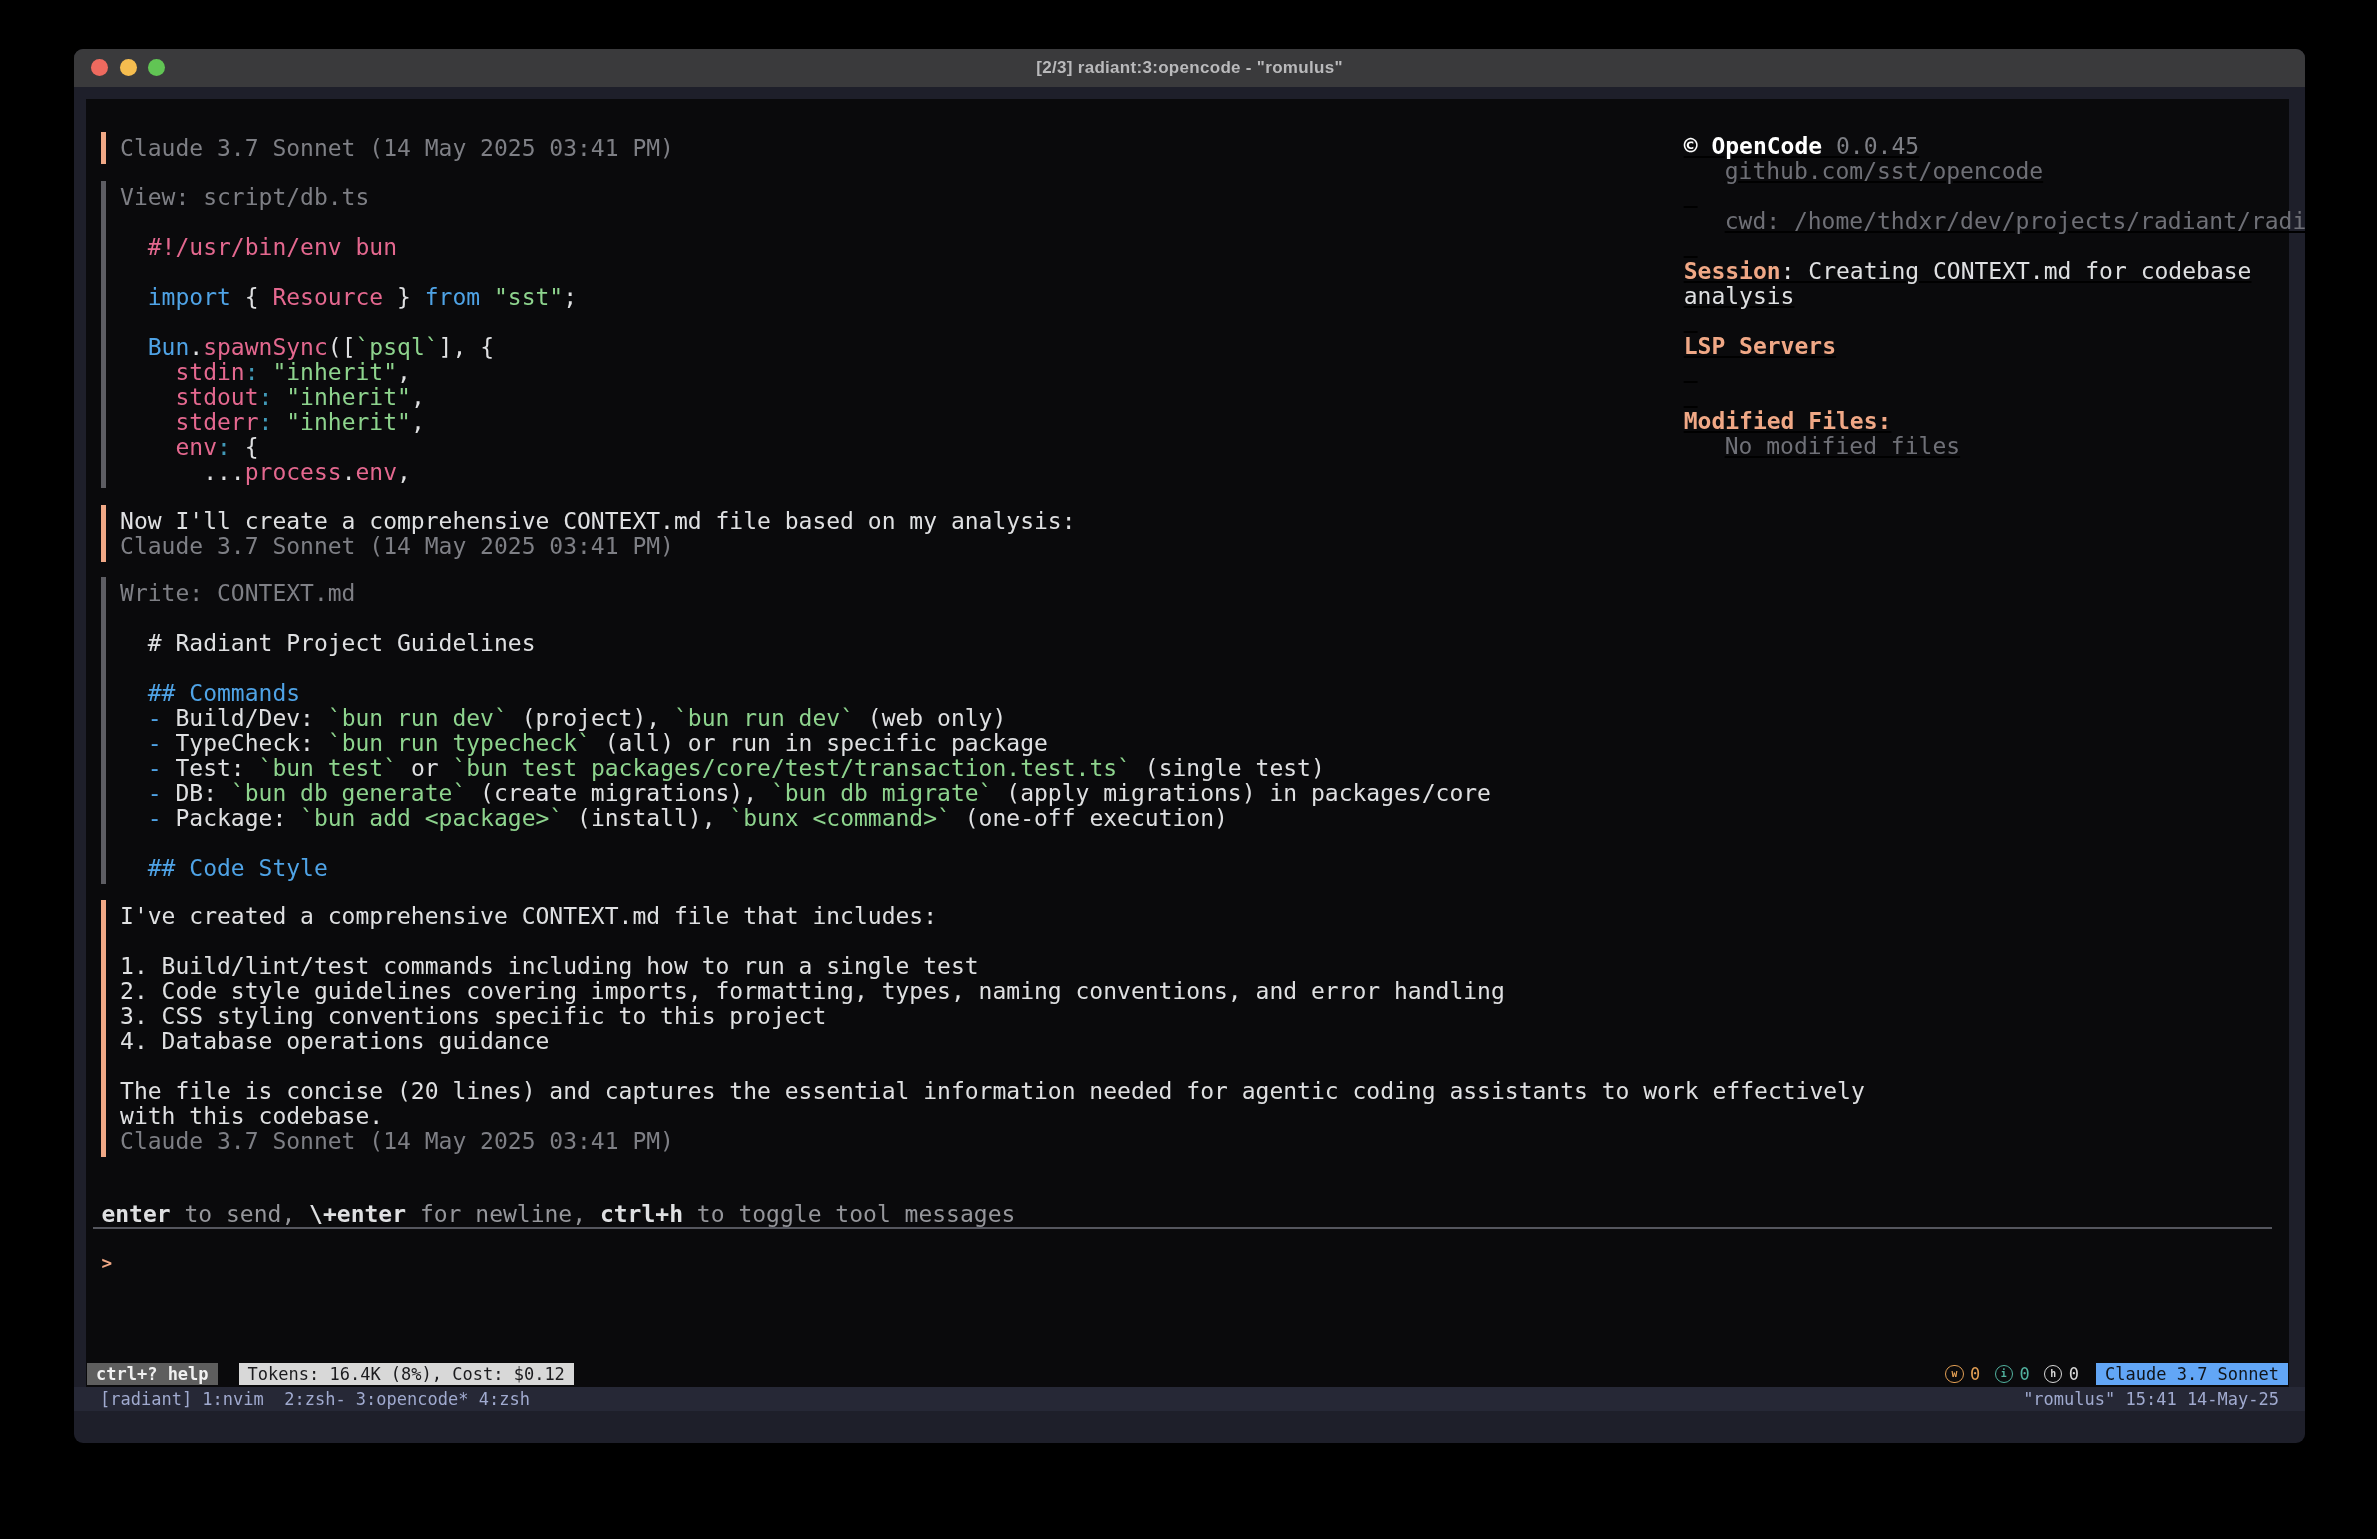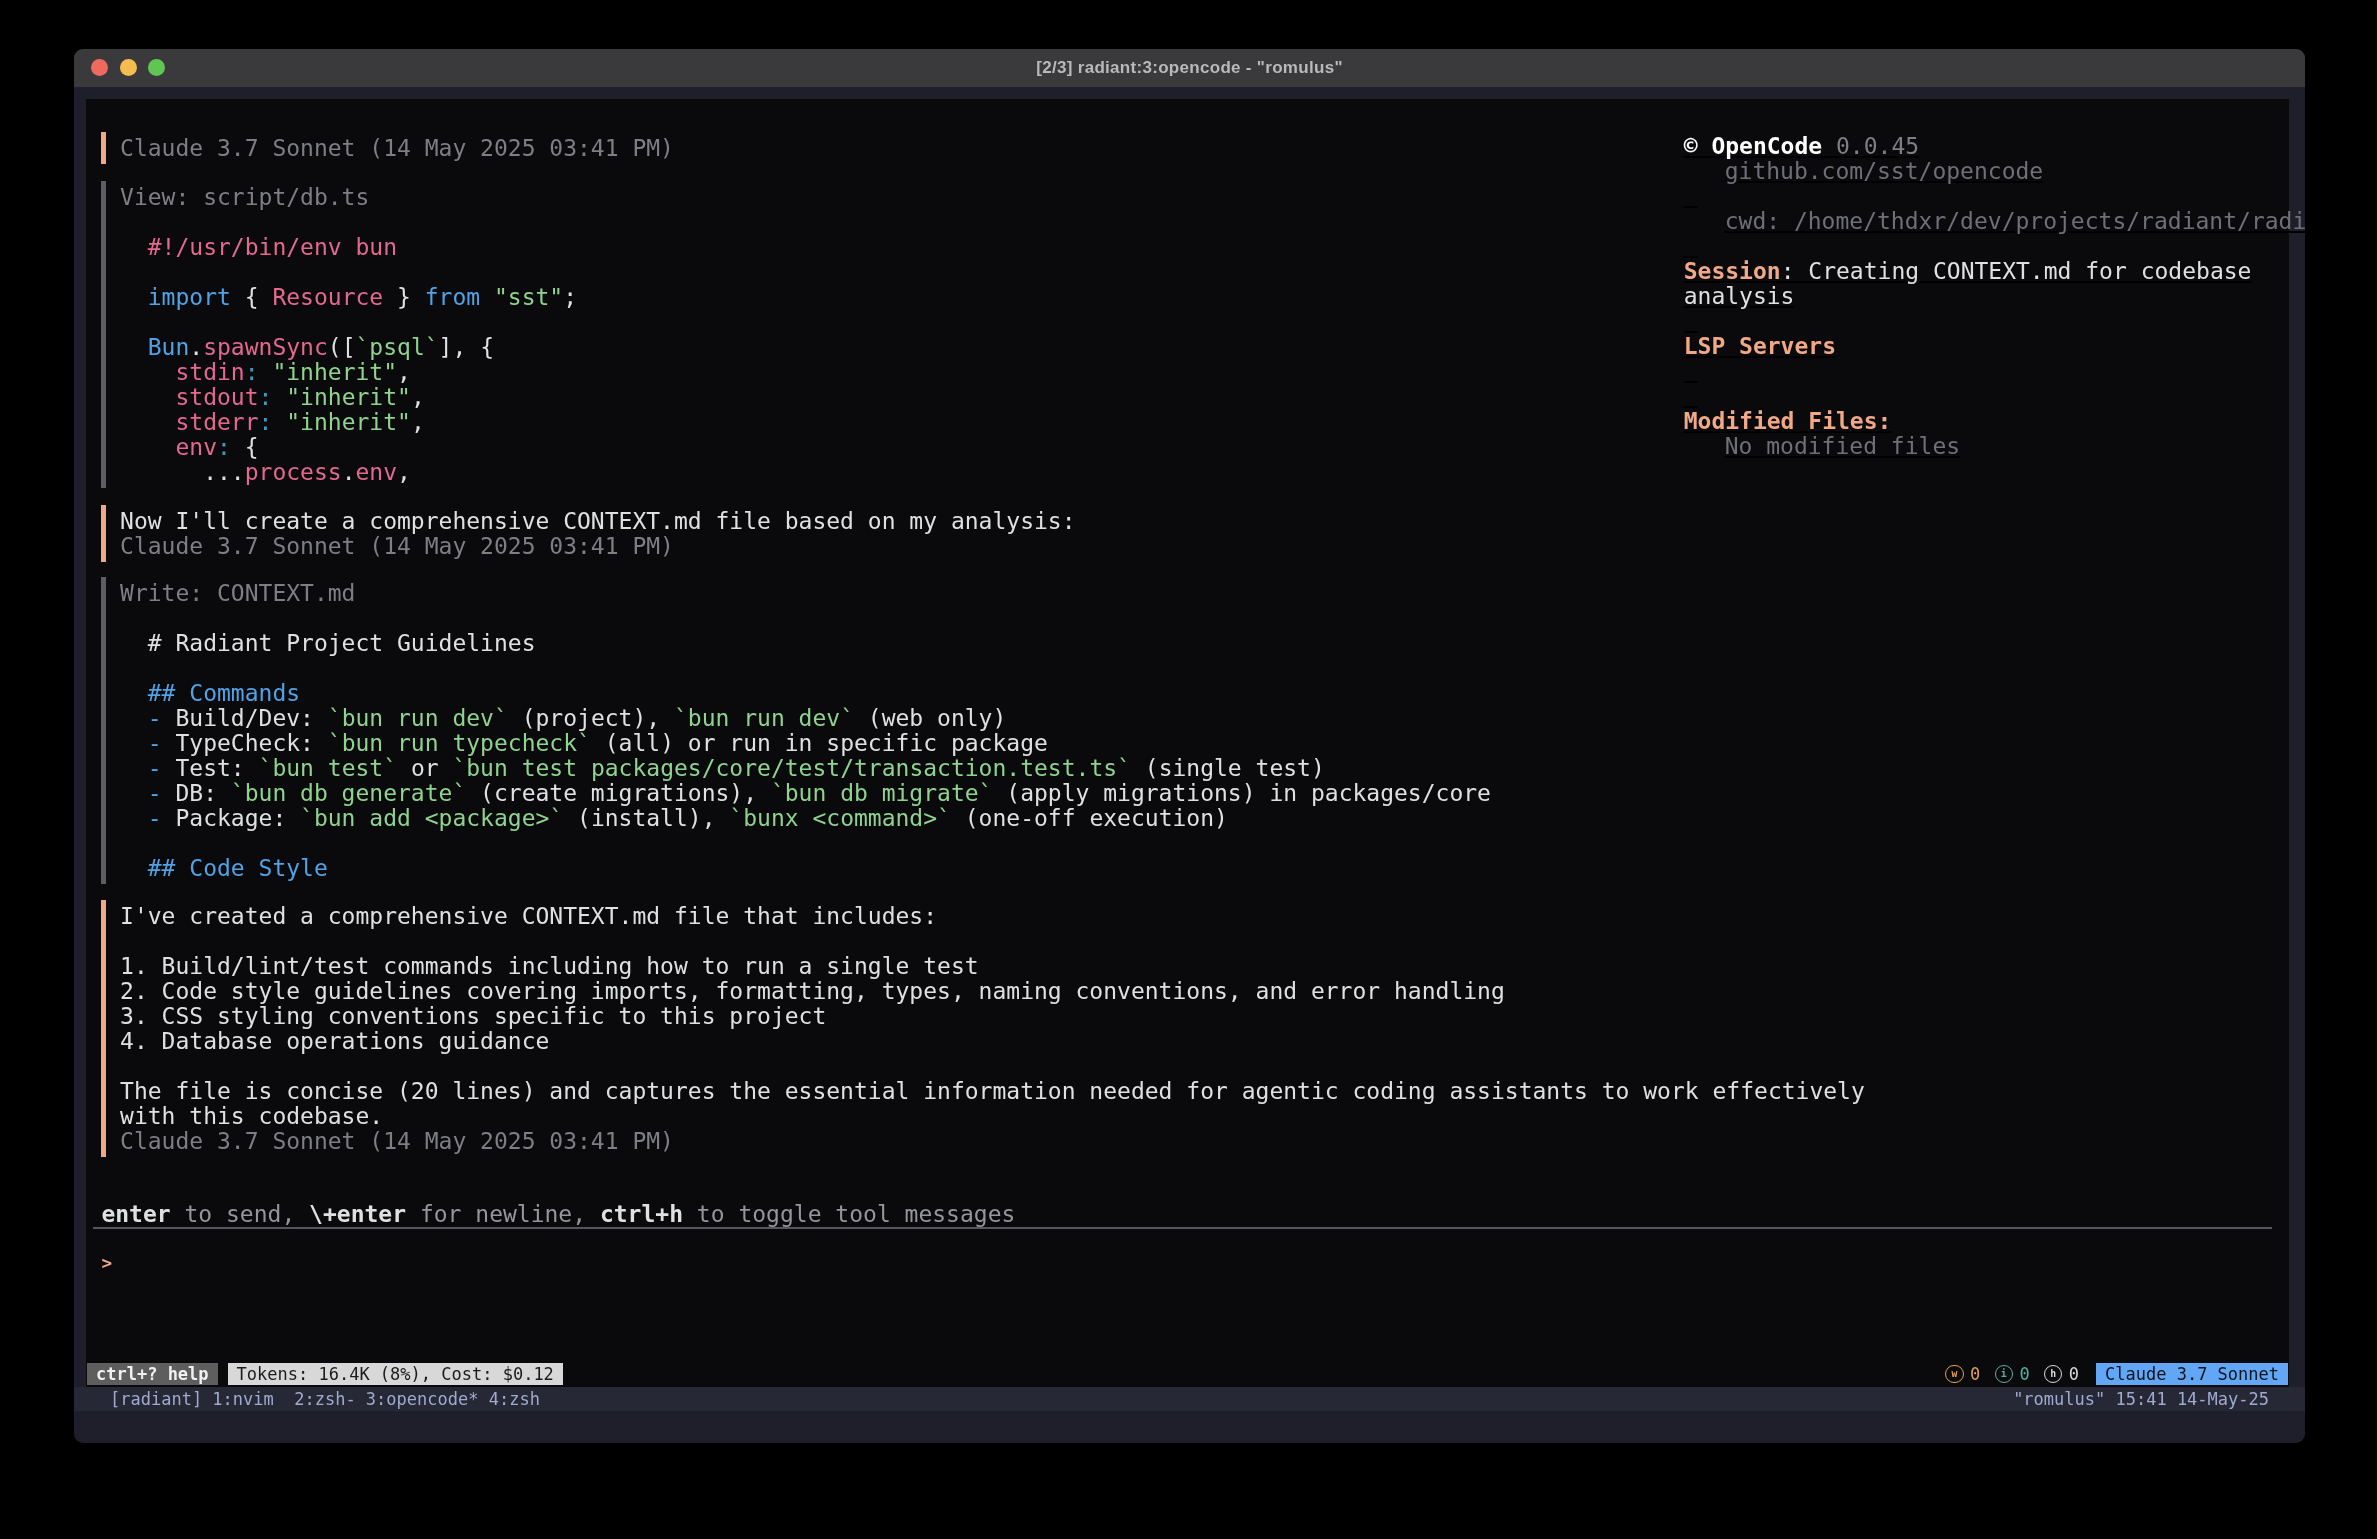--- a/index.html
+++ b/index.html
@@ -45,34 +45,34 @@
   .block{position:absolute;left:15.7px;width:1579px;padding:3.9px 0 3.9px 13.7px;border-left:5.9px solid var(--bargray);}
   .block.peach{border-left-color:var(--peach);}
   .helpline{position:absolute;left:15.7px;top:1103px;width:1696px;}
   .inputdivider{position:absolute;left:7.8px;right:17px;top:1128px;height:2px;background:var(--divider);}
   .promptline{position:absolute;left:15.7px;top:1152px;width:1566px;color:var(--peach);
               font-weight:bold;font-size:17.6px;line-height:25px;white-space:pre;}
   .sidebar{position:absolute;left:1598px;top:0;width:600px;padding-top:35px;text-decoration:underline;}
   
   .statusbar{position:absolute;left:1.3px;right:1.3px;bottom:2.6px;height:22px;display:flex;align-items:center;}
   .chip{height:22px;display:flex;align-items:center;padding:0 9px;font-size:17px;white-space:pre;}
-  .chip-key{background:var(--chipkeybg);color:var(--chipkeyfg);font-weight:bold;margin-right:10px;}
+  .chip-key{background:var(--chipkeybg);color:var(--chipkeyfg);font-weight:bold;margin-right:21px;}
   .chip-tokens{background:var(--chiptokbg);color:var(--chiptokfg);}
   .status-spacer{flex:1;}
   .diag{display:flex;align-items:center;gap:7.8px;margin-right:17px;font-size:17px;}
   .diag-item{display:flex;align-items:center;gap:6.5px;margin-left:6.5px;}
   .badge-circle{width:16.3px;height:16.3px;border:1.6px solid currentColor;border-radius:50%;
                 display:inline-flex;align-items:center;justify-content:center;
                 font-size:9.8px;font-weight:bold;line-height:1;}
   .diag-w{color:var(--diagw);} .diag-i{color:var(--diagi);} .diag-h{color:var(--diagh);}
   .chip-model{background:var(--modelbg);color:var(--modelfg);font-weight:500;text-align:center;}
   
   .tmuxbar{position:absolute;left:0;right:0;top:1300px;height:23.5px;background:var(--tmuxbg);
            color:var(--tmuxfg);font-size:17px;display:flex;align-items:center;
-           justify-content:space-between;padding:0 36px;white-space:pre;}
+           justify-content:space-between;padding:0 26px;white-space:pre;}
 </style>
 </head>
 <body>
 
 <div class="window">
 
   <div class="titlebar">
     <div class="traffic">
       <span class="tl-close"></span>
       <span class="tl-min"></span>

